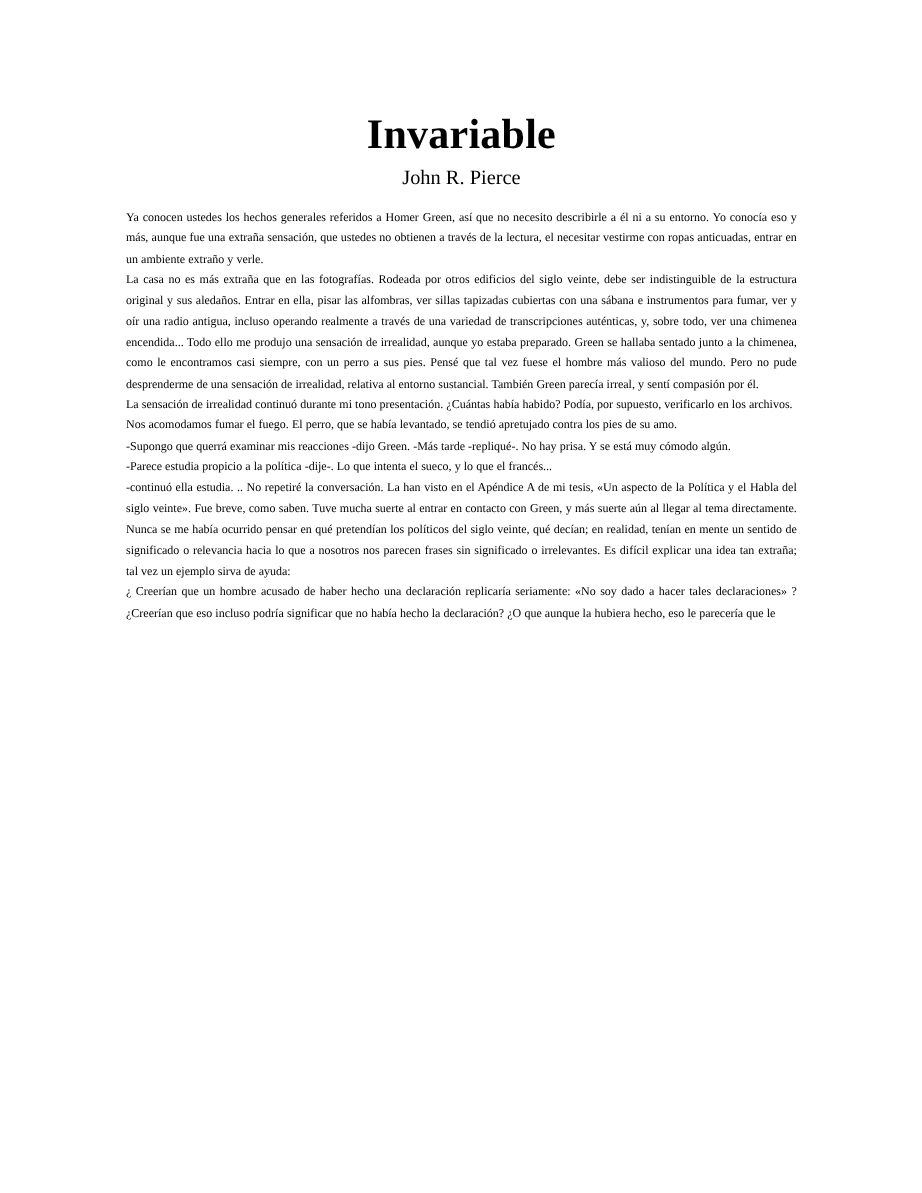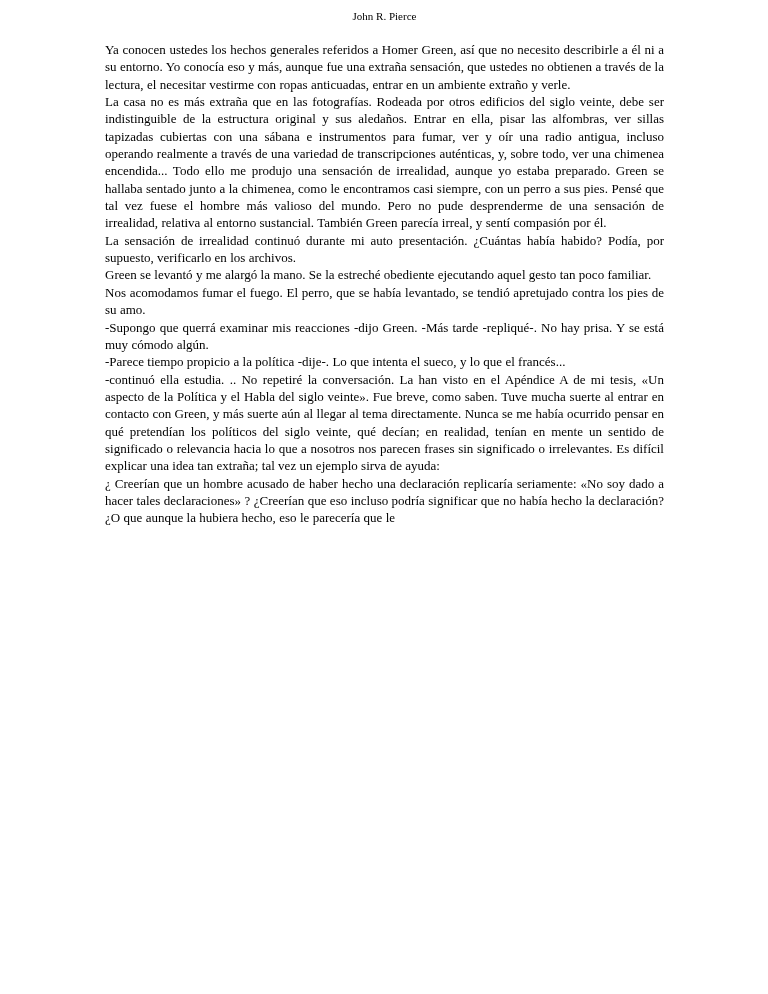--- a/index.html
+++ b/index.html
@@ -35,56 +35,56 @@
     font-size: 35px;
     line-height: 40px;
     letter-spacing: 0.2px;
     padding-top: 92px;
   }
   .doc-author {
     margin: 0;
     padding: 0;
     text-align: center;
     font-weight: normal;
-    font-size: 11px;
+    font-size: 17px;
     line-height: 18px;
     padding-top: 7px;
   }
   .body-text {
     padding-top: 16px;
   }
   .body-text p {
     margin: 0;
     padding: 0;
     text-align: justify;
     text-justify: inter-word;
-    font-size: 13px;
+    font-size: 10px;
     line-height: 17.35px;
     word-spacing: 0.1px;
     hyphens: none;
   }
   .body-text p:last-child {
     text-align: justify;
   }
 </style>
 </head>
 <body>
 
 <div class="page">
   <div class="content">
 
+    <h1 class="doc-title">Invariable</h1>
 
     <div class="doc-author">John R. Pierce</div>
 
     <div class="body-text">
       <p>Ya conocen ustedes los hechos generales referidos a Homer Green, así que no necesito describirle a él ni a su entorno. Yo conocía eso y más, aunque fue una extraña sensación, que ustedes no obtienen a través de la lectura, el necesitar vestirme con ropas anticuadas, entrar en un ambiente extraño y verle.</p>
       <p>La casa no es más extraña que en las fotografías. Rodeada por otros edificios del siglo veinte, debe ser indistinguible de la estructura original y sus aledaños. Entrar en ella, pisar las alfombras, ver sillas tapizadas cubiertas con una sábana e instrumentos para fumar, ver y oír una radio antigua, incluso operando realmente a través de una variedad de transcripciones auténticas, y, sobre todo, ver una chimenea encendida... Todo ello me produjo una sensación de irrealidad, aunque yo estaba preparado. Green se hallaba sentado junto a la chimenea, como le encontramos casi siempre, con un perro a sus pies. Pensé que tal vez fuese el hombre más valioso del mundo. Pero no pude desprenderme de una sensación de irrealidad, relativa al entorno sustancial. También Green parecía irreal, y sentí compasión por él.</p>
-      <p>La sensación de irrealidad continuó durante mi auto presentación. ¿Cuántas había habido? Podía, por supuesto, verificarlo en los archivos.</p>
-      <p>Green se levantó y me alargó la mano. Se la estreché obediente ejecutando aquel gesto tan poco familiar.</p>
+      <p>La sensación de irrealidad continuó durante mi tono presentación. ¿Cuántas había habido? Podía, por supuesto, verificarlo en los archivos.</p>
       <p>Nos acomodamos fumar el fuego. El perro, que se había levantado, se tendió apretujado contra los pies de su amo.</p>
       <p>-Supongo que querrá examinar mis reacciones -dijo Green. -Más tarde -repliqué-. No hay prisa. Y se está muy cómodo algún.</p>
-      <p>-Parece tiempo propicio a la política -dije-. Lo que intenta el sueco, y lo que el francés...</p>
+      <p>-Parece estudia propicio a la política -dije-. Lo que intenta el sueco, y lo que el francés...</p>
       <p>-continuó ella estudia. .. No repetiré la conversación. La han visto en el Apéndice A de mi tesis, «Un aspecto de la Política y el Habla del siglo veinte». Fue breve, como saben. Tuve mucha suerte al entrar en contacto con Green, y más suerte aún al llegar al tema directamente. Nunca se me había ocurrido pensar en qué pretendían los políticos del siglo veinte, qué decían; en realidad, tenían en mente un sentido de significado o relevancia hacia lo que a nosotros nos parecen frases sin significado o irrelevantes. Es difícil explicar una idea tan extraña; tal vez un ejemplo sirva de ayuda:</p>
       <p>¿ Creerían que un hombre acusado de haber hecho una declaración replicaría seriamente: «No soy dado a hacer tales declaraciones» ? ¿Creerían que eso incluso podría significar que no había hecho la declaración? ¿O que aunque la hubiera hecho, eso le parecería que le</p>
     </div>
 
   </div>
 </div>
 
 </body></html>

